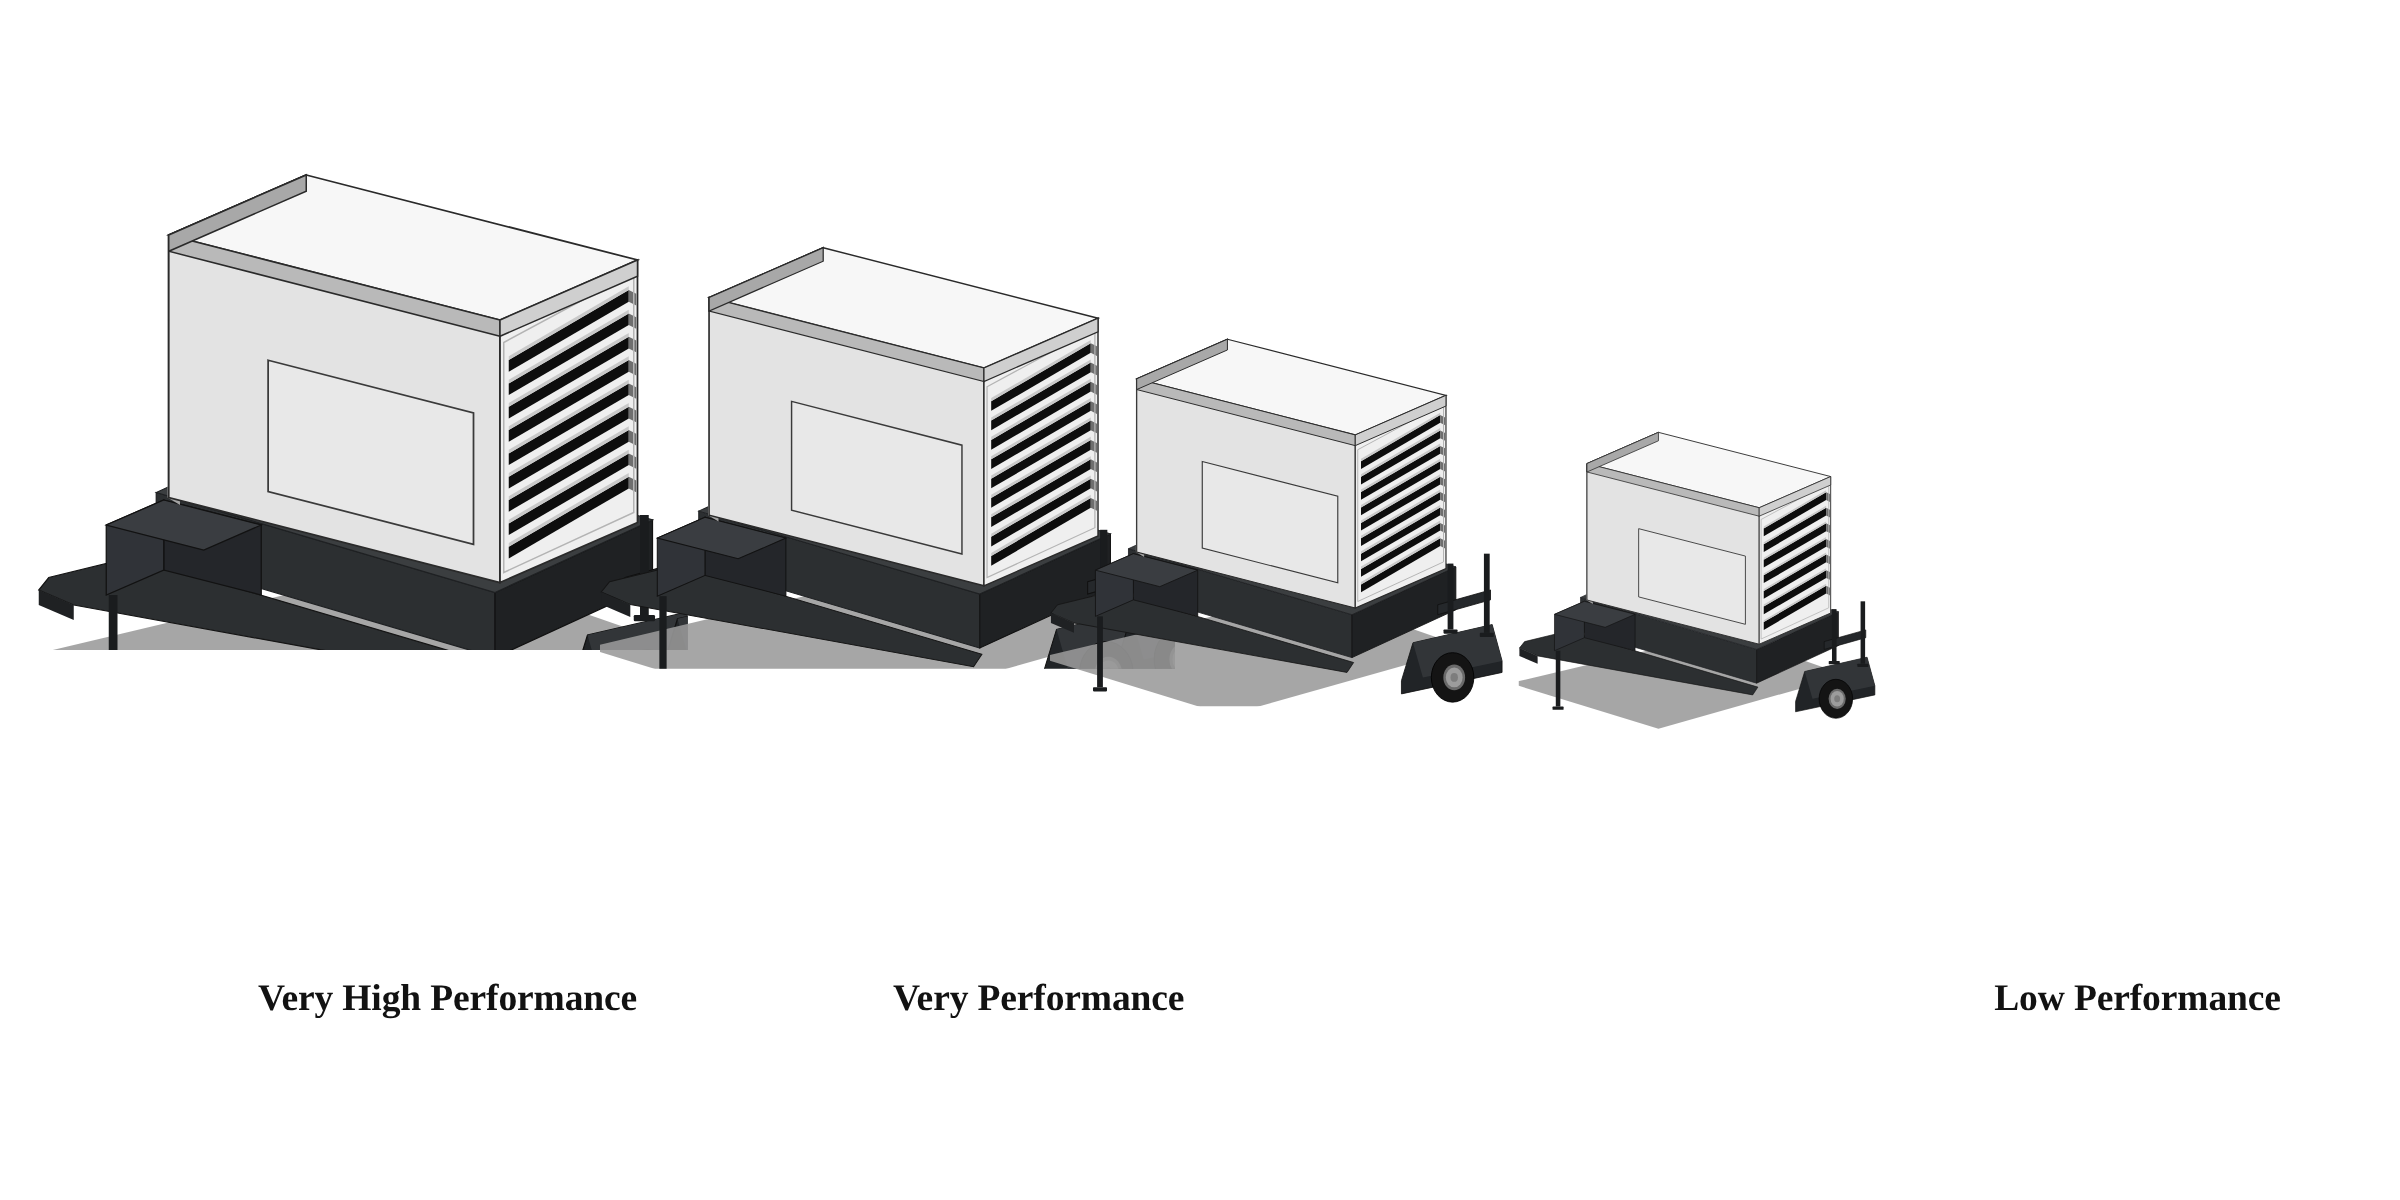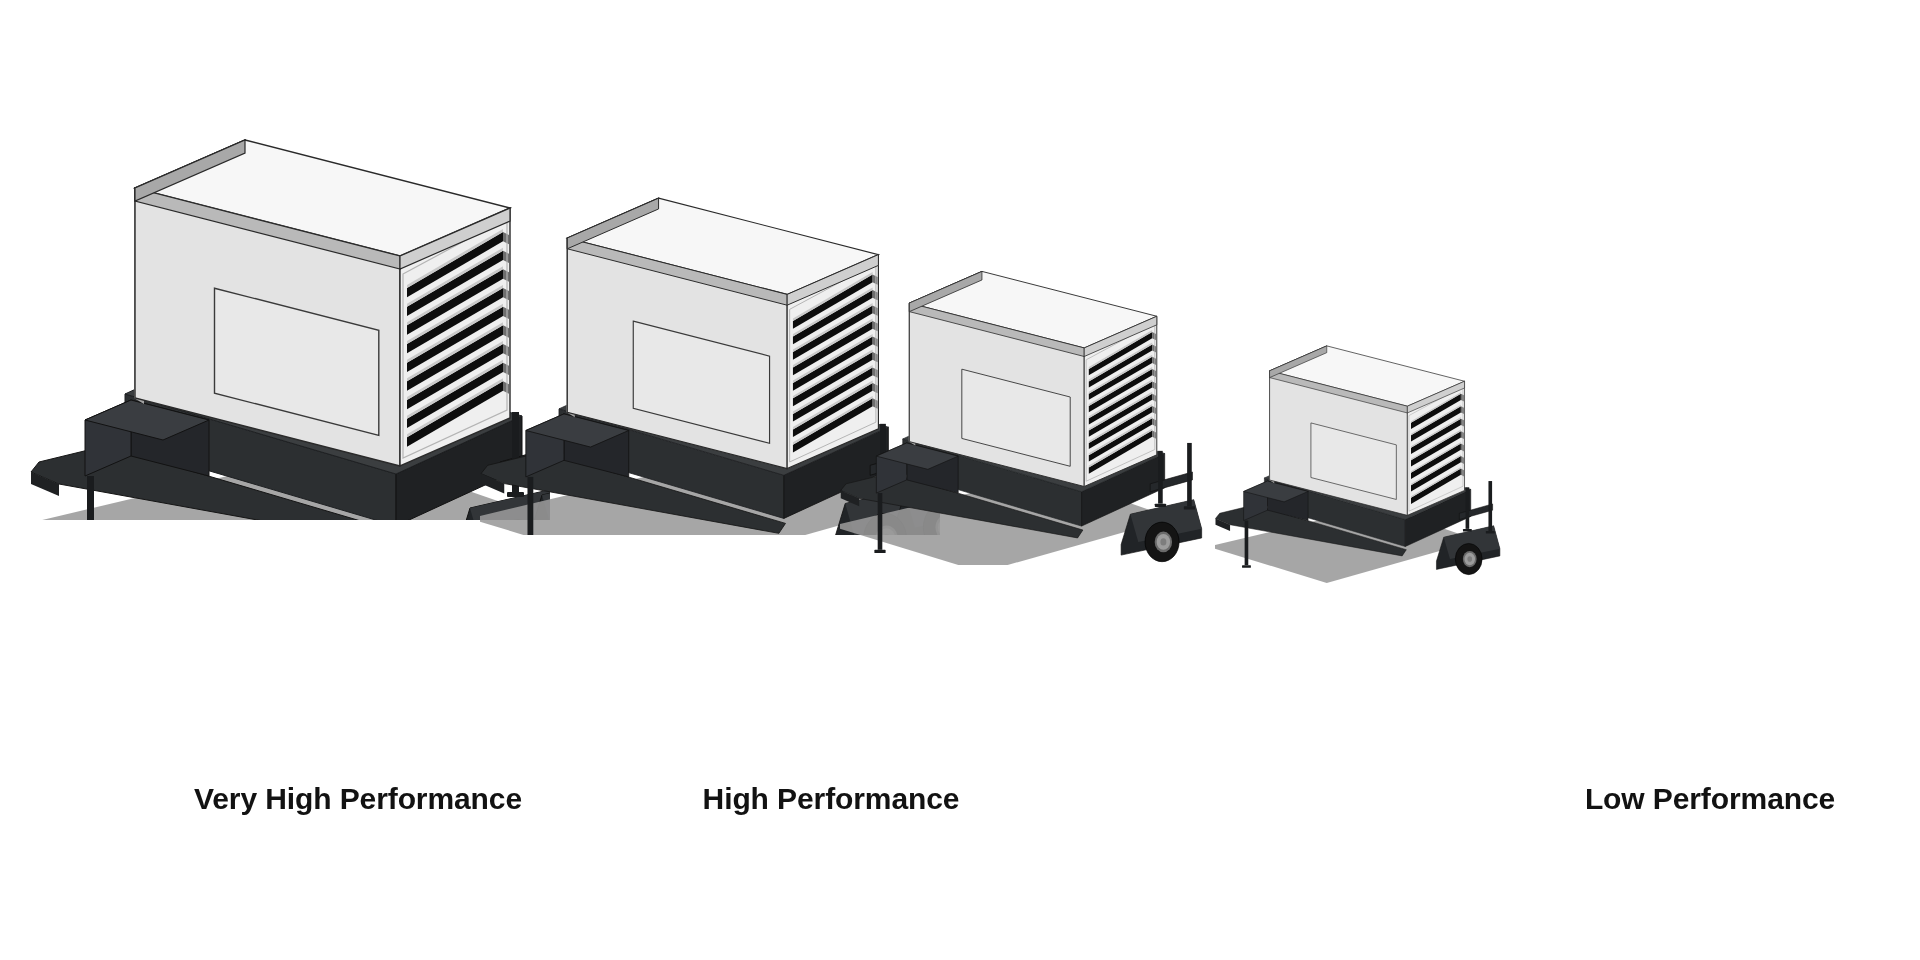--- a/index.html
+++ b/index.html
@@ -11,21 +11,21 @@
     overflow:hidden;
     position:relative;
   }
   #stage{position:absolute;left:0;top:0;width:1920px;height:960px;}
   .gen-svg{position:absolute;display:block;}
   .label{
     position:absolute;
     text-align:center;
     font-weight:bold;
     color:#121212;
-    font-family:Liberation Sans, sans-serif;
+    font-family:Liberation Serif, serif;
     white-space:nowrap;
     letter-spacing:-0.1px;
   }
 </style>
 </head>
 <body>
 
 <div id="stage">
     <svg class="gen-svg" width="520" height="420" viewBox="0 0 520 420" style="left: 30px; top: 100px;">
       <g>
@@ -163,21 +163,21 @@
         <polygon points="473.0,281.3 479.0,284.3 479.0,293.7 473.0,290.7" fill="#6e6e6e"></polygon>
         <polygon points="377.0,337.3 473.0,281.3 473.0,278.3 377.0,334.3" fill="#c9c9c9"></polygon>
         <polygon points="373.0,174.0 477.0,118.0 477.0,310.0 373.0,358.0" fill="none" stroke="#b4b4b4" stroke-width="1.2"></polygon>
         <polygon points="184.5,188.2 348.8,230.4 348.8,335.4 184.5,293.2" fill="#e8e8e8" stroke="#3a3a3a" stroke-width="1.4"></polygon>
         <polygon points="215.0,40.0 480.0,108.0 370.0,156.0 105.0,88.0" fill="#f7f7f7" stroke="#2a2a2a" stroke-width="1.4"></polygon>
         <polygon points="105.0,88.0 370.0,156.0 370.0,169.0 105.0,101.0" fill="#b9b9b9" stroke="#2a2a2a" stroke-width="1.2"></polygon>
         <polygon points="105.0,88.0 215.0,40.0 215.0,53.0 105.0,101.0" fill="#a8a8a8" stroke="#2a2a2a" stroke-width="1.2"></polygon>
         <polygon points="370.0,156.0 480.0,108.0 480.0,121.0 370.0,169.0" fill="#cfcfcf" stroke="#2a2a2a" stroke-width="1.2"></polygon>
       </g>
     </svg>
-    <div class="label" style="font-size: 30px; left: 531px; top: 782px; width: 600px;">High Performance</div>
+    <div class="label" style="font-size: 30px; left: 531px; top: 782px; width: 600px;">Very Performance</div>
     <svg class="gen-svg" width="400" height="320" viewBox="0 0 606 485" style="left: 840px; top: 245px;">
       <g>
         <polygon points="-13.0,426.0 215.0,496.0 505.0,414.0 315.0,348.0" fill="#9a9a9a" opacity="0.88"></polygon>
         <polygon points="95.0,296.0 366.0,376.0 490.0,320.0 709.0,0.0" fill="none"></polygon>
         <polygon points="95.0,294.0 366.0,374.0 366.0,426.0 95.0,346.0" fill="#2c2f31" stroke="#1f2123" stroke-width="1"></polygon>
         <polygon points="366.0,374.0 492.0,316.0 492.0,368.0 366.0,426.0" fill="#1f2123" stroke="#111" stroke-width="1"></polygon>
         <polygon points="95.0,294.0 366.0,374.0 492.0,316.0 221.0,236.0" fill="#3b3e40" stroke="#1f2123" stroke-width="1"></polygon>
         <polygon points="97.0,352.0 368.0,432.0 360.0,444.0 29.0,384.0 1.0,372.0 9.0,362.0 83.0,344.0" fill="#2c2f31" stroke="#151515" stroke-width="1"></polygon>
         <polygon points="1.0,372.0 29.0,384.0 29.0,396.0 1.0,384.0" fill="#1f2123"></polygon>
         <polygon points="101.0,300.0 179.0,320.0 179.0,376.0 101.0,356.0" fill="#24262a" stroke="#121212" stroke-width="1"></polygon>

